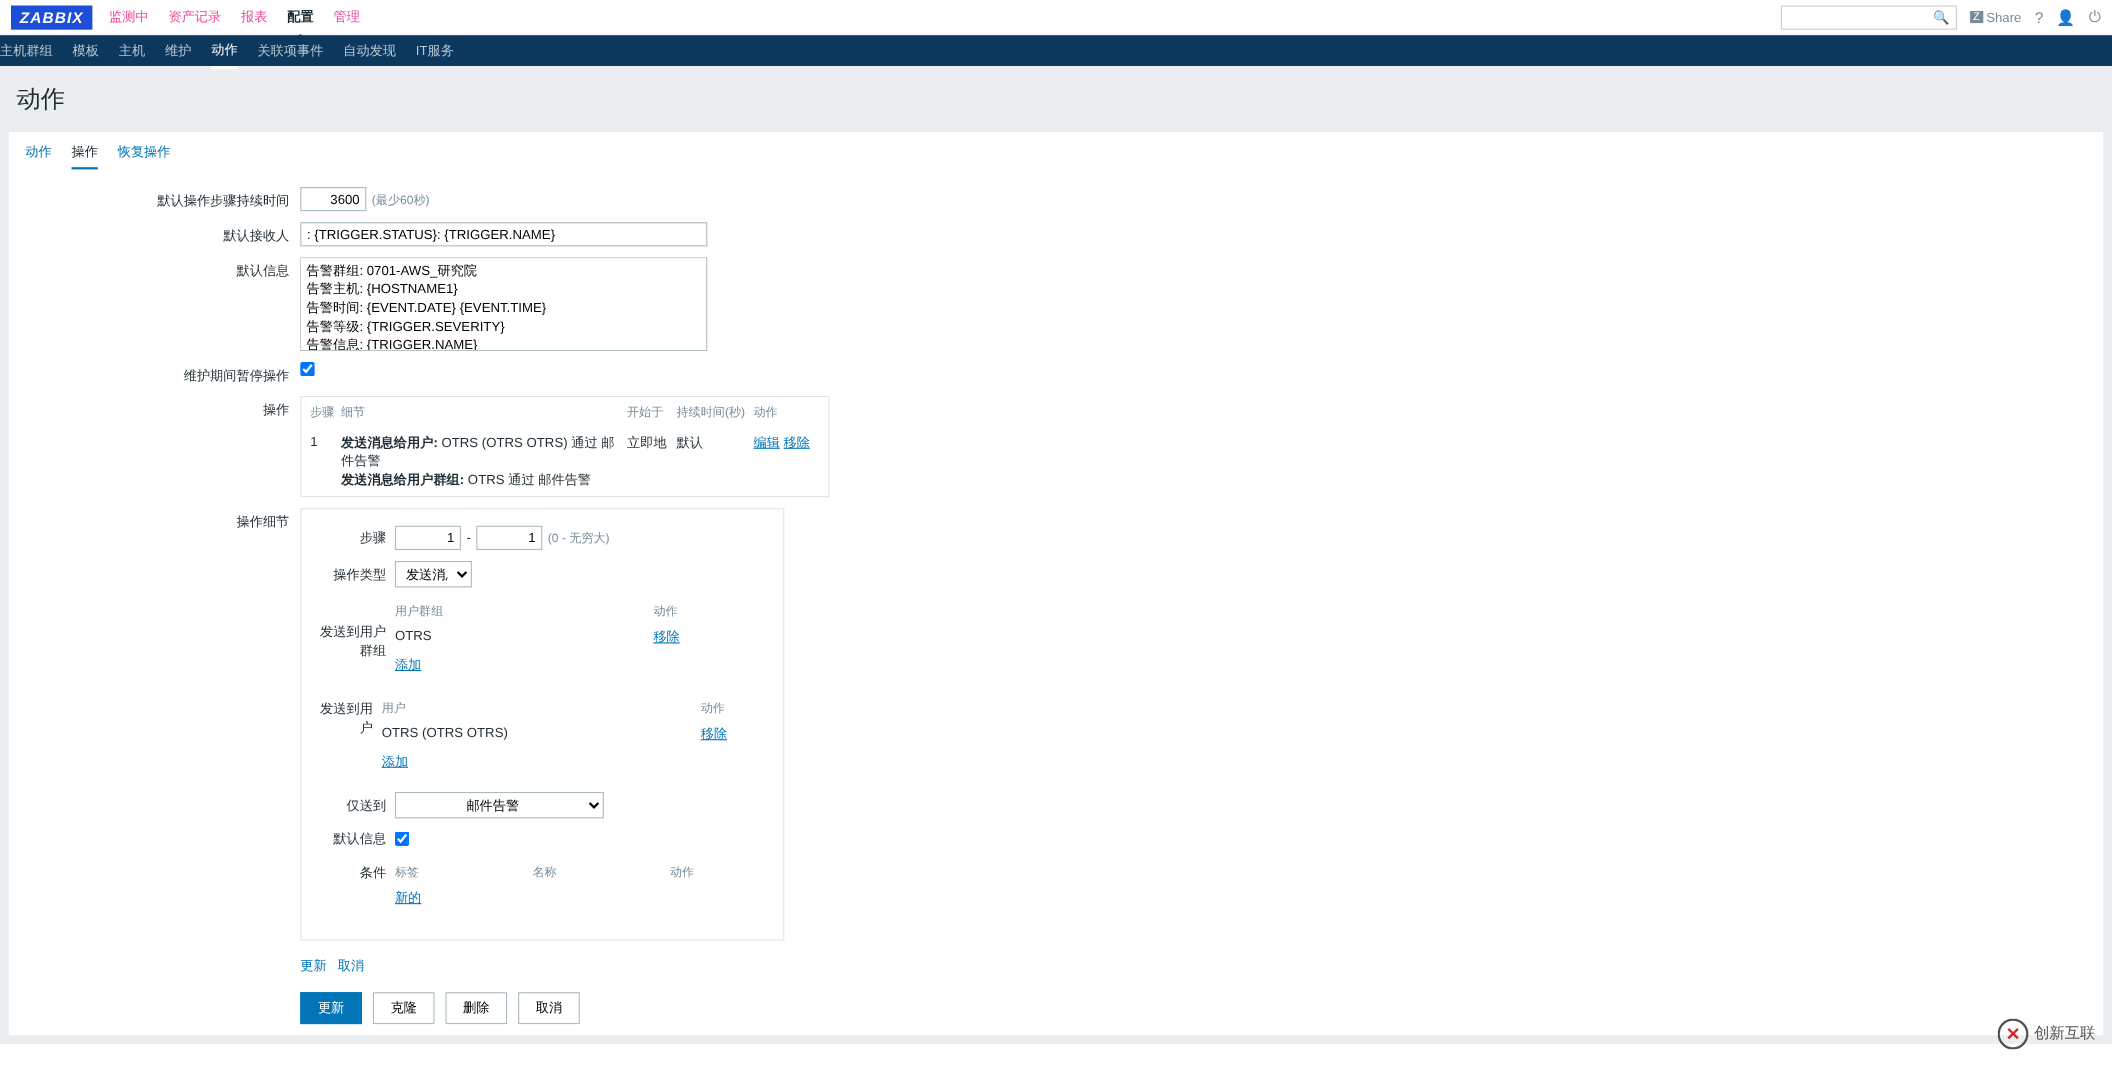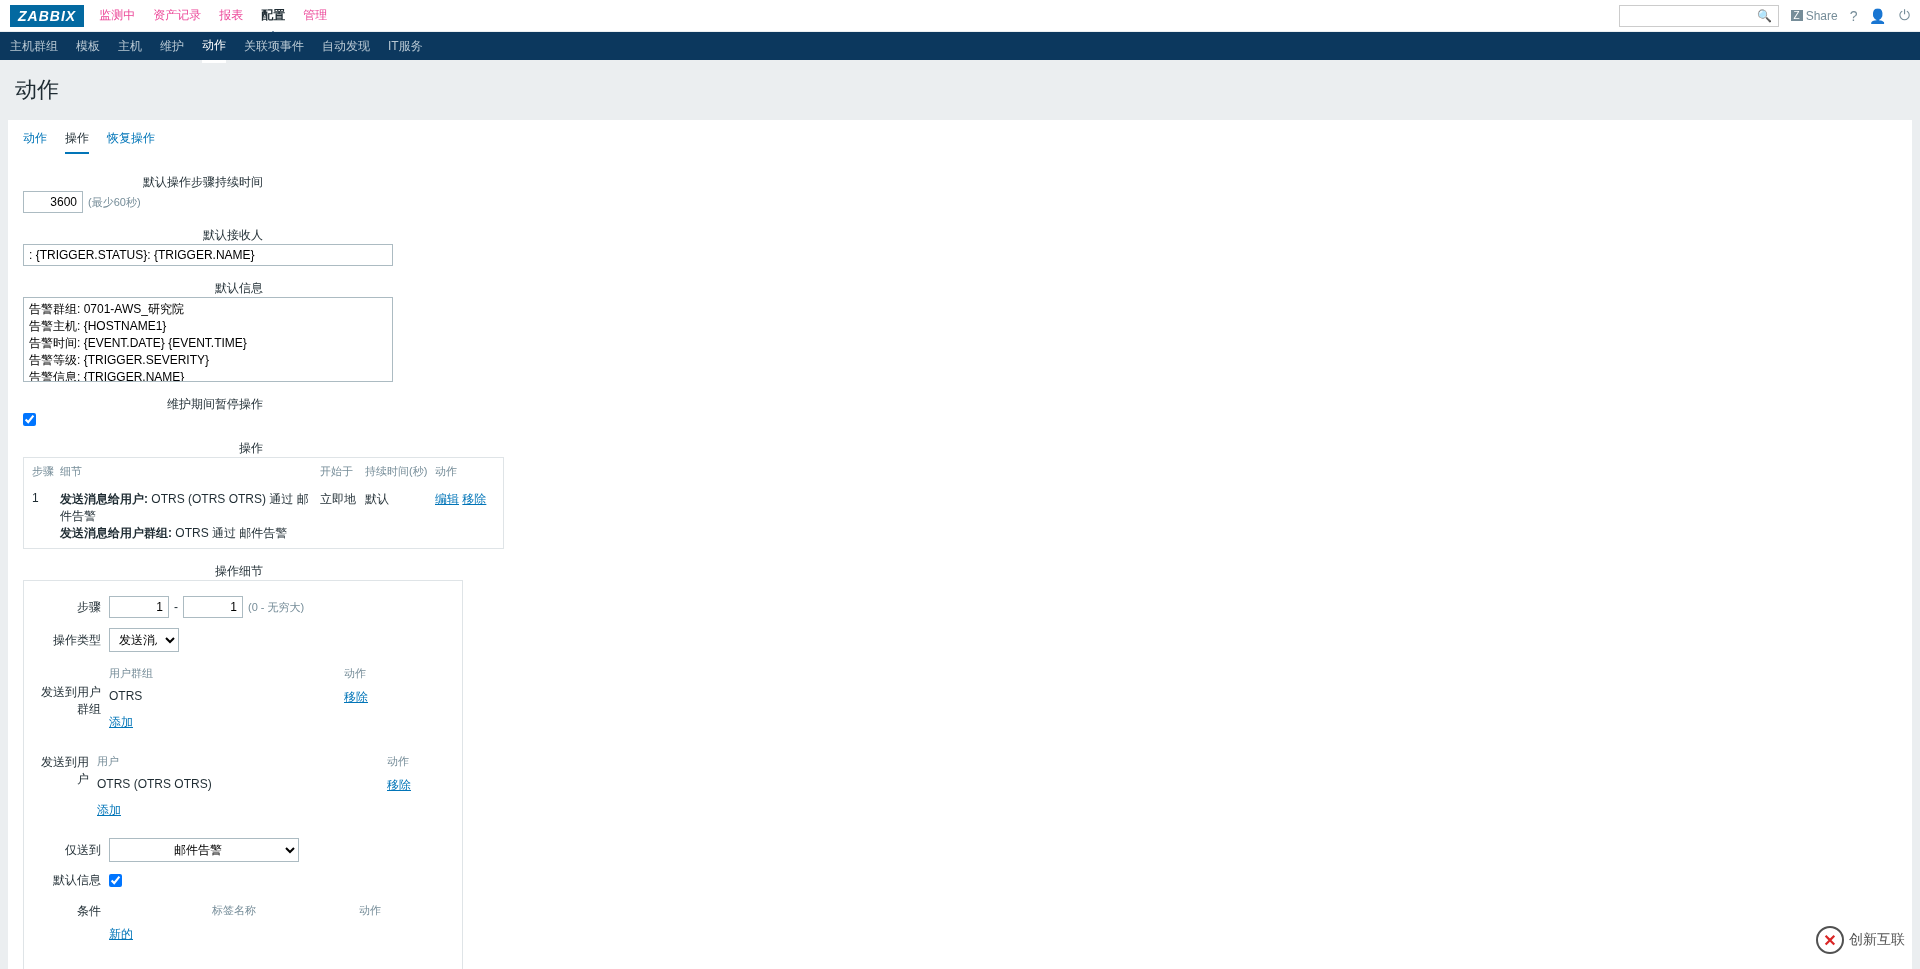--- a/index.html
+++ b/index.html
@@ -1,37 +1,37 @@
 <!DOCTYPE html>
 <html><head>
 <meta charset="utf-8">
 <style>
 * { margin: 0; padding: 0; box-sizing: border-box; }
 body { font-family: Arial, "Microsoft YaHei", sans-serif; font-size: 12px; background: #fff; color: #1f2c33; }
 .top-nav { height: 32px; display: flex; align-items: center; padding: 0 10px; border-bottom: 1px solid #ebeef0; }
-.logo { background: #0369a1; color: #fff; font-weight: bold; font-style: italic; padding: 3px 8px; font-size: 14px; letter-spacing: 1px; margin-right: 15px; }
+.logo { background: #1d4ed8; color: #fff; font-weight: bold; font-style: italic; padding: 3px 8px; font-size: 14px; letter-spacing: 1px; margin-right: 15px; }
 .top-nav-items { display: flex; gap: 18px; }
 .top-nav-item { color: #ec4899; cursor: pointer; }
 .top-nav-item.active { color: #1f2c33; font-weight: bold; position: relative; }
 .top-nav-item.active::after { content: ''; position: absolute; bottom: -12px; left: 50%; transform: translateX(-50%); border: 5px solid transparent; border-bottom-color: #0c385e; }
 .top-right { margin-left: auto; display: flex; align-items: center; gap: 12px; }
 .search-box { border: 1px solid #ccc; height: 22px; width: 160px; display: flex; align-items: center; padding: 0 5px; justify-content: flex-end; color: #768d99; }
 .top-icon { color: #768d99; cursor: pointer; font-size: 14px; }
 .share-btn { display: flex; align-items: center; gap: 3px; color: #768d99; cursor: pointer; }
-.sub-nav { background: #0c385e; height: 28px; display: flex; align-items: center; padding: 0 10px; gap: 18px; }
+.sub-nav { background: #0c385e; height: 28px; display: flex; align-items: center; padding: 0 0; gap: 18px; }
 .sub-nav-item { color: #b8c8d3; cursor: pointer; font-size: 12px; }
 .sub-nav-item.active { color: #fff; border-bottom: 3px solid #fff; padding-bottom: 6px; margin-bottom: -8px; }
 .page-header { padding: 15px; background: #ebeef0; }
 .page-title { font-size: 22px; color: #1f2c33; font-weight: normal; }
 .content { background: #ebeef0; padding: 0 8px 8px 8px; }
 .panel { background: #fff; padding: 10px 15px; }
 .tab-nav { display: flex; gap: 18px; border-bottom: 1px solid transparent; margin-bottom: 15px; }
 .tab-item { color: #0275b8; cursor: pointer; padding-bottom: 5px; }
 .tab-item.active { color: #1f2c33; border-bottom: 2px solid #0275b8; }
-.form-row { display: flex; align-items: flex-start; margin-bottom: 10px; flex-direction: column; }
+.form-row { display: flex; align-items: flex-start; margin-bottom: 10px; }
 .form-label { width: 250px; text-align: right; padding-right: 10px; padding-top: 4px; color: #1f2c33; font-size: 12px; }
 .form-control { display: flex; align-items: center; gap: 5px; }
 .text-input { border: 1px solid #acbbc2; padding: 3px 5px; font-size: 12px; }
 .num-input { width: 60px; text-align: right; }
 .wide-input { width: 370px; }
 .textarea-input { width: 370px; height: 85px; resize: none; font-family: Arial; overflow-y: scroll; }
 .hint { color: #768d99; font-size: 11px; }
 .ops-table { border: 1px solid #dfe4e7; }
 .ops-header { display: flex; padding: 6px 8px; color: #768d99; font-size: 11px; }
 .ops-row { display: flex; padding: 6px 8px; align-items: flex-start; }
@@ -235,21 +235,21 @@
 
         <div class="detail-row">
           <div class="detail-label">默认信息</div>
           <input type="checkbox" checked="" style="">
         </div>
 
         <div class="detail-row" style="align-items:flex-start;">
           <div class="detail-label" style="padding-top:4px;">条件</div>
           <div class="sub-table">
             <div class="sub-header">
-              <div style="width:125px;text-align:right;">标签</div>
+              <div style="width:125px;">标签</div>
               <div style="width:125px;">名称</div>
               <div style="width:60px;">动作</div>
             </div>
             <div class="sub-row">
               <span class="link">新的</span>
             </div>
           </div>
         </div>
 
       </div>

